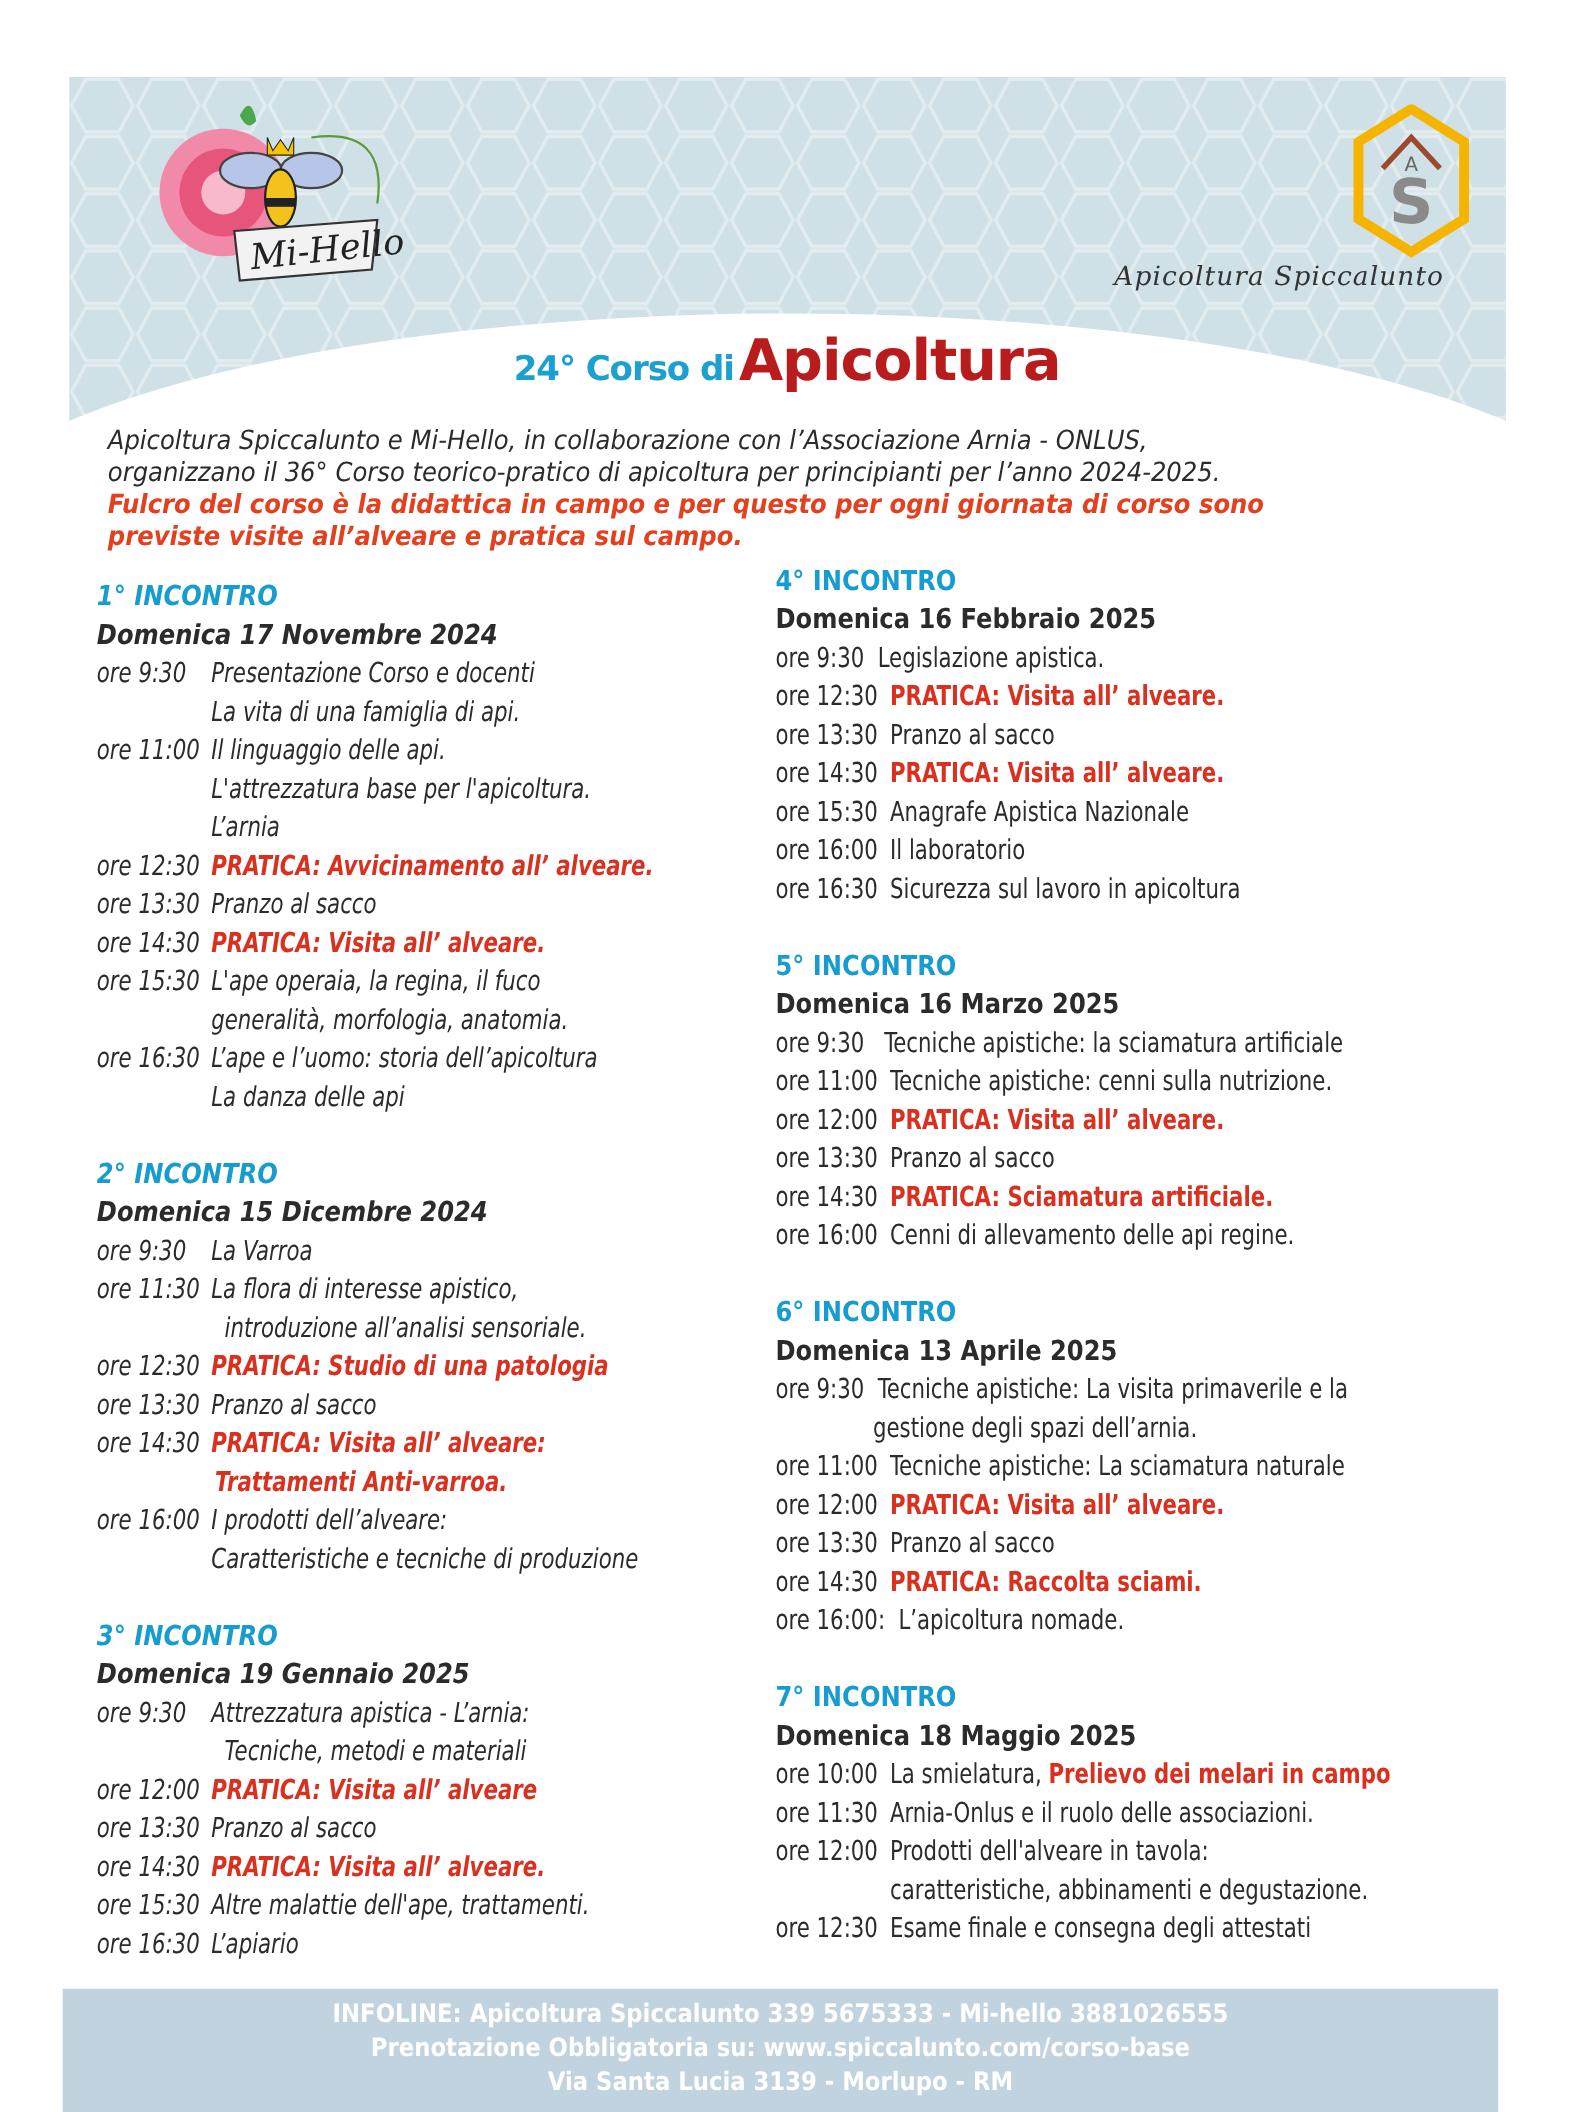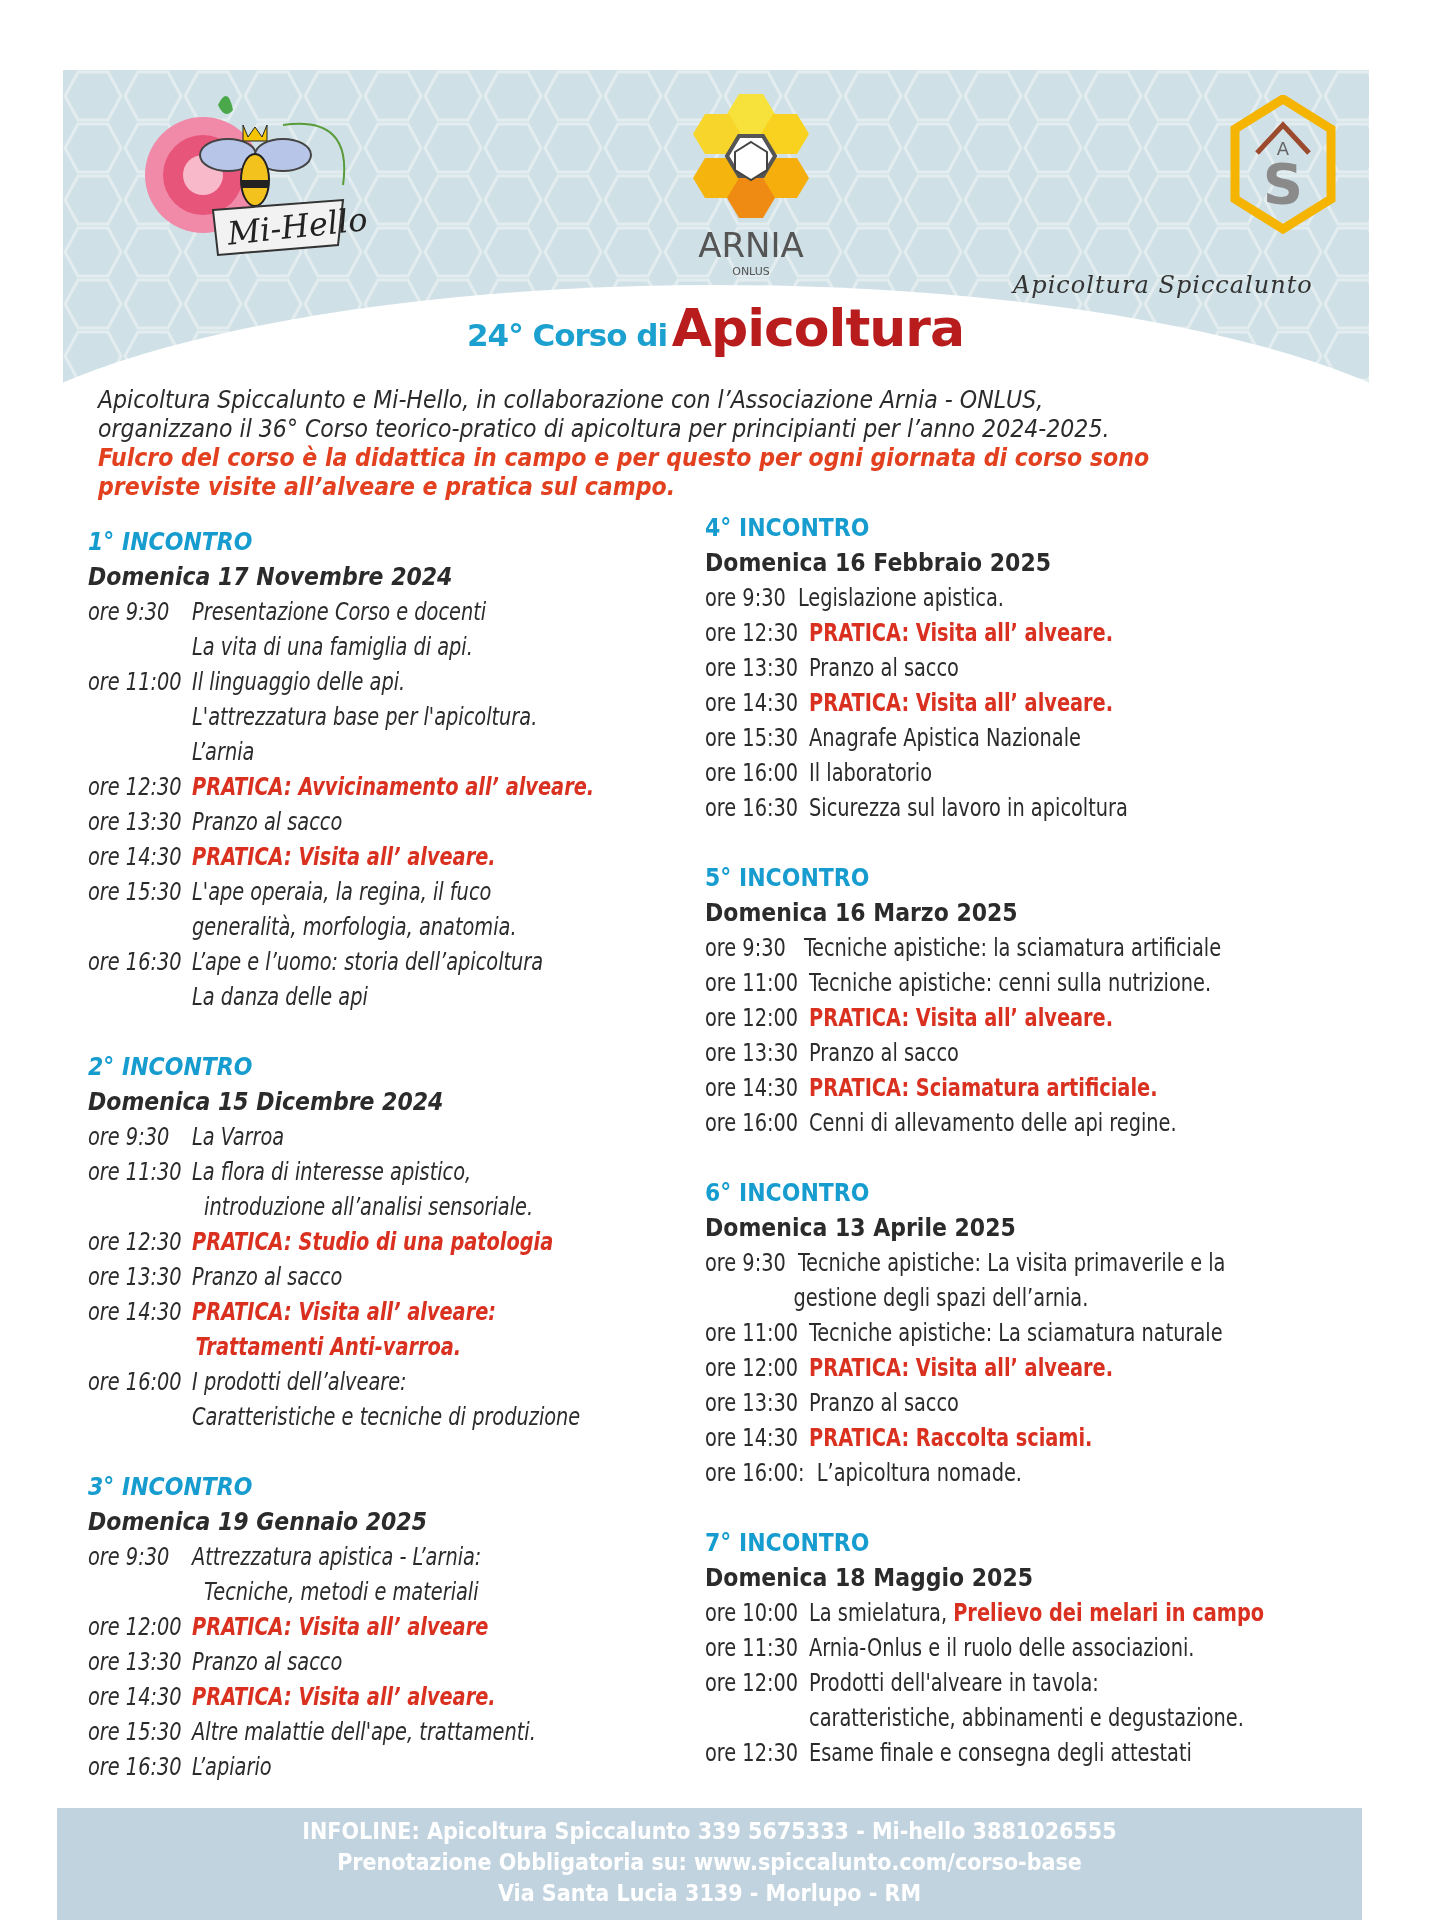--- a/index.html
+++ b/index.html
@@ -51,44 +51,30 @@
       <ellipse cx="150" cy="70" rx="28" ry="16" fill="#b7c6e8" stroke="#444" stroke-width="2"></ellipse>
       <ellipse cx="122" cy="95" rx="14" ry="26" fill="#f3c21c" stroke="#222" stroke-width="2"></ellipse>
       <rect x="108" y="95" width="28" height="8" fill="#222"></rect>
       <path d="M110 40 L115 52 L122 42 L129 52 L134 40 L134 56 L110 56 Z" fill="#f5c400" stroke="#222"></path>
       <path d="M150 40 Q220 30 210 100" stroke="#5a9b3a" fill="none" stroke-width="2"></path>
       <path d="M80 125 L210 115 L205 160 L85 170 Z" fill="#f2f2f2" stroke="#333" stroke-width="2"></path>
       <text x="95" y="155" font-family="DejaVu Serif, serif" font-style="italic" font-size="32" fill="#222" transform="rotate(-6 140 150)">Mi-Hello</text>
     </svg>
   </div>
 
-  <div class="logo" style="left:618px;top:22px;width:140px;height:190px;">
-    <svg width="140" height="190">
-      <polygon points="58,2 82,2 94,22 82,42 58,42 46,22" fill="#f7e23b"></polygon>
-      <polygon points="24,22 48,22 60,42 48,62 24,62 12,42" fill="#f8d52a"></polygon>
-      <polygon points="92,22 116,22 128,42 116,62 92,62 80,42" fill="#f8d21f"></polygon>
-      <polygon points="24,66 48,66 60,86 48,106 24,106 12,86" fill="#f6b40f"></polygon>
-      <polygon points="92,66 116,66 128,86 116,106 92,106 80,86" fill="#f6ae0d"></polygon>
-      <polygon points="58,86 82,86 94,106 82,126 58,126 46,106" fill="#ef8a12"></polygon>
-      <polygon points="58,44 82,44 94,64 82,84 58,84 46,64" fill="#fff" stroke="#555" stroke-width="4"></polygon>
-      <path d="M70 50 L86 60 L86 78 L70 88 L54 78 L54 60 Z" fill="#fff" stroke="#444" stroke-width="2"></path>
-      <text x="70" y="165" text-anchor="middle" font-family="DejaVu Sans, sans-serif" font-size="34" fill="#555">ARNIA</text>
-      <text x="70" y="183" text-anchor="middle" font-family="DejaVu Sans, sans-serif" font-size="11" fill="#555">ONLUS</text>
-    </svg>
-  </div>
 
   <div class="logo" style="left:1160px;top:25px;width:120px;height:140px;">
     <svg width="120" height="140">
       <polygon points="60,4 108,34 108,104 60,134 12,104 12,34" fill="none" stroke="#f5b400" stroke-width="9"></polygon>
       <path d="M34 58 L60 30 L86 58" fill="none" stroke="#9b4a2e" stroke-width="5"></path>
       <text x="60" y="60" text-anchor="middle" font-family="DejaVu Sans, sans-serif" font-size="18" fill="#666">A</text>
       <text x="60" y="108" text-anchor="middle" font-family="DejaVu Sans, sans-serif" font-weight="bold" font-size="56" fill="#8a8a8a">S</text>
     </svg>
   </div>
-  <div style="position:absolute;left:950px;top:167px;font-family:'DejaVu Serif',serif;font-style:italic;font-size:24px;color:#333;letter-spacing:1px;margin-top:34px;">Apicoltura Spiccalunto</div>
+  <div style="position:absolute;left:950px;top:167px;font-family:'DejaVu Serif',serif;font-style:italic;font-size:24px;color:#333;letter-spacing:1px;">Apicoltura Spiccalunto</div>
 </div>
 
 <div class="title">
   <span class="pre">24° Corso di</span>
   <span class="main">Apicoltura</span>
 </div>
 
 <div class="intro">
   <div class="plain">Apicoltura Spiccalunto e Mi-Hello, in collaborazione con l’Associazione Arnia - ONLUS,</div>
   <div class="plain">organizzano il 36° Corso teorico-pratico di apicoltura per principianti per l’anno 2024-2025.</div>

